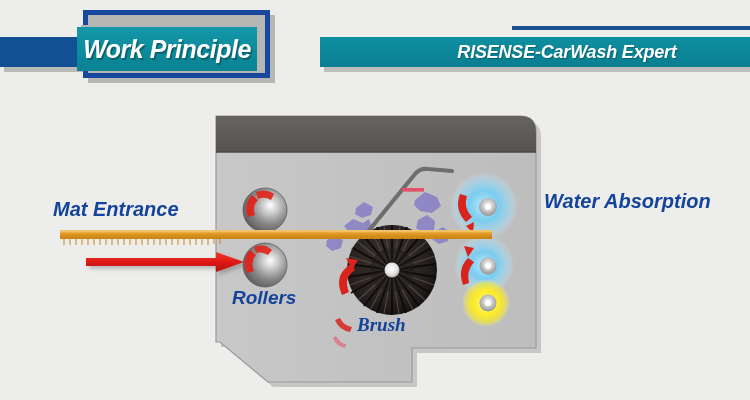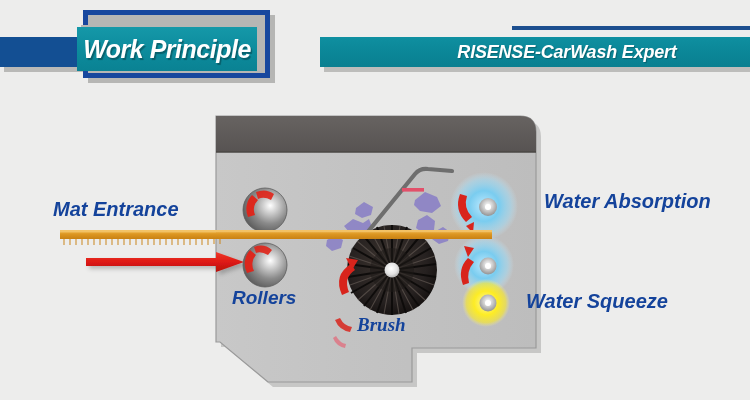--- a/index.html
+++ b/index.html
@@ -266,16 +266,15 @@
         <rect x="196" y="140" width="276" height="9" fill="url(#matGrad)"></rect>
         <rect x="196" y="140" width="276" height="2.2" fill="#f3c46a" opacity="0.85"></rect>
       </g>
     </svg>
 
     
     <div class="lbl" style="left:33px;  top:108px;">Mat Entrance</div>
     <div class="lbl lbl-sm" style="left:212px; top:197px;">Rollers</div>
     <div class="lbl lbl-sm" style="left:337px; top:224px;font-family:Liberation Serif, serif;">Brush</div>
     <div class="lbl" style="left:524px; top:100px;">Water Absorption</div>
-    <div class="lbl" style="left:506px; top:200px;">Water Squeeze</div>
   </div>
 
 </div>
 
 </body></html>

